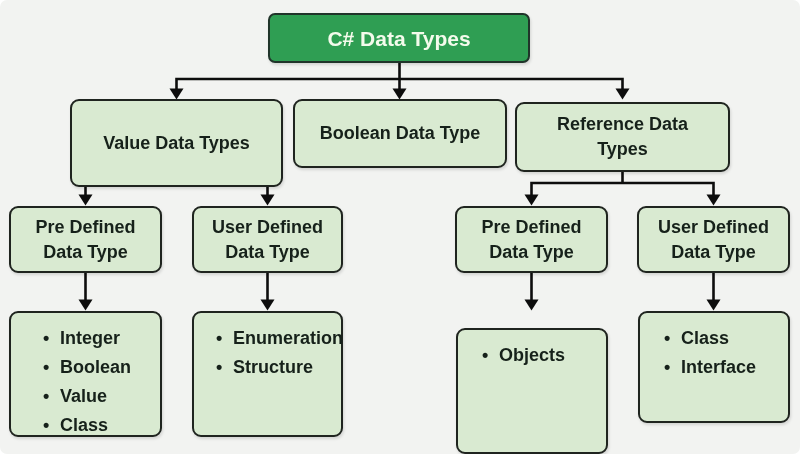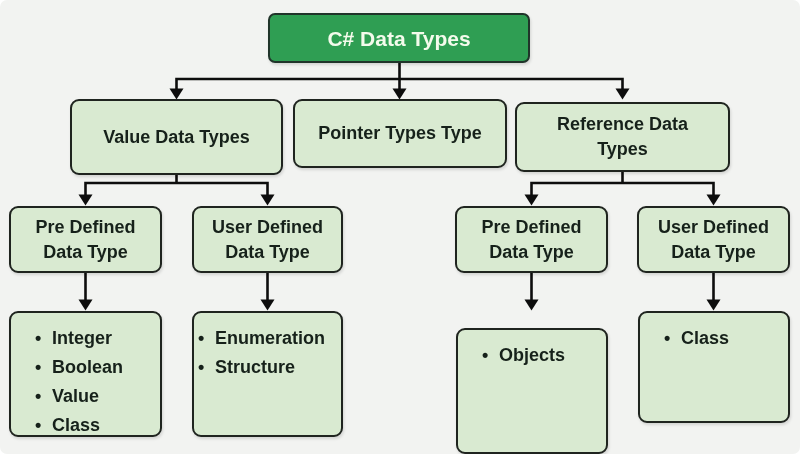--- a/index.html
+++ b/index.html
@@ -51,41 +51,41 @@
     display: block;
     text-align: left;
     padding: 0;
   }
   .node.leaf ul {
     margin: 11px 0 0;
     padding: 0 2px 0 24px;
     list-style: none;
     font-size: 18px;
   }
-  .node.leaf.tight ul { padding-left: 4px; }
+  .node.leaf.tight ul { padding-left: 22px; }
   .node.leaf li {
     position: relative;
     padding-left: 17px;
     line-height: 29px;
   }
   .node.leaf li::before {
     content: "\2022";
     position: absolute;
     left: 0;
   }
   
   #n-root      { left: 268px; top: 13px;  width: 262px; height: 50px; }
-  #n-value     { left: 70px;  top: 99px;  width: 213px; height: 76px; }
+  #n-value     { left: 70px;  top: 99px;  width: 213px; height: 88px; }
   #n-pointer   { left: 293px; top: 99px;  width: 214px; height: 69px; }
   #n-reference { left: 515px; top: 102px;  width: 215px; height: 70px; }
   #n-pre-l     { left: 9px;   top: 206px; width: 153px; height: 67px; }
   #n-user-l    { left: 192px; top: 206px; width: 151px; height: 67px; }
   #n-pre-r     { left: 455px; top: 206px; width: 153px; height: 67px; }
   #n-user-r    { left: 637px; top: 206px; width: 153px; height: 67px; }
-  #leaf-1      { left: 9px;   top: 311px; width: 153px; height: 126px; }
+  #leaf-1      { left: 9px;   top: 311px; width: 153px; height: 126px; padding-left: 8px; }
   #leaf-2      { left: 192px; top: 311px; width: 151px; height: 126px; }
   #leaf-3      { left: 456px; top: 328px; width: 152px; height: 126px; }
   #leaf-4      { left: 638px; top: 311px; width: 152px; height: 112px; }
 </style>
 </head>
 <body>
 
 <div class="stage">
 
   <svg class="connectors" viewBox="0 0 800 454" xmlns="http://www.w3.org/2000/svg" aria-hidden="true">
@@ -110,21 +110,21 @@
       <polygon points="78.5,299.5 92.5,299.5 85.5,310.5"></polygon>
       <polygon points="260.5,299.5 274.5,299.5 267.5,310.5"></polygon>
       <polygon points="524.5,299.5 538.5,299.5 531.5,310.5"></polygon>
       <polygon points="706.5,299.5 720.5,299.5 713.5,310.5"></polygon>
     </g>
   </svg>
 
   <div class="node root" id="n-root">C# Data Types</div>
 
   <div class="node" id="n-value">Value Data Types</div>
-  <div class="node" id="n-pointer">Pointer Types Type</div>
+  <div class="node" id="n-pointer">Boolean Data Type</div>
   <div class="node" id="n-reference">Reference Data Types</div>
 
   <div class="node" id="n-pre-l">Pre Defined Data Type</div>
   <div class="node" id="n-user-l">User Defined Data Type</div>
   <div class="node" id="n-pre-r">Pre Defined Data Type</div>
   <div class="node" id="n-user-r">User Defined Data Type</div>
 
   <div class="node leaf" id="leaf-1">
     <ul>
       <li>Integer</li>
@@ -140,16 +140,17 @@
     </ul>
   </div>
   <div class="node leaf" id="leaf-3">
     <ul>
       <li>Objects</li>
     </ul>
   </div>
   <div class="node leaf" id="leaf-4">
     <ul>
       <li>Class</li>
+      <li>Interface</li>
     </ul>
   </div>
 
 </div>
 
 </body></html>

